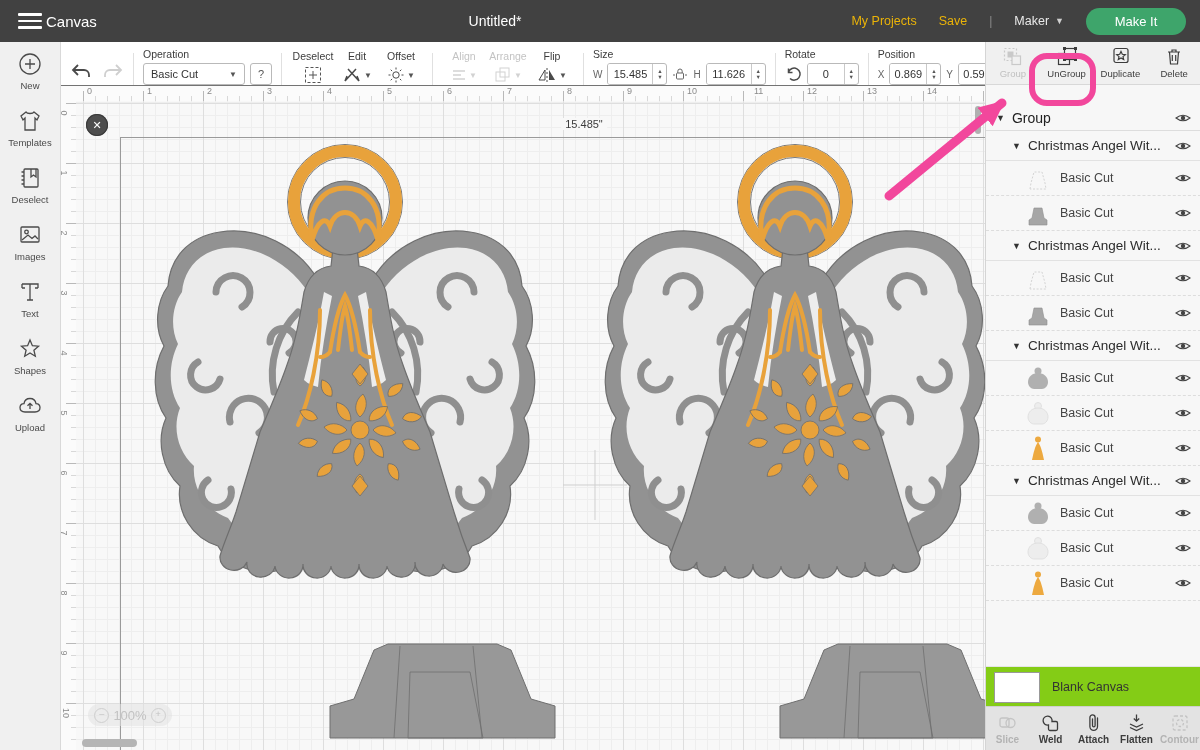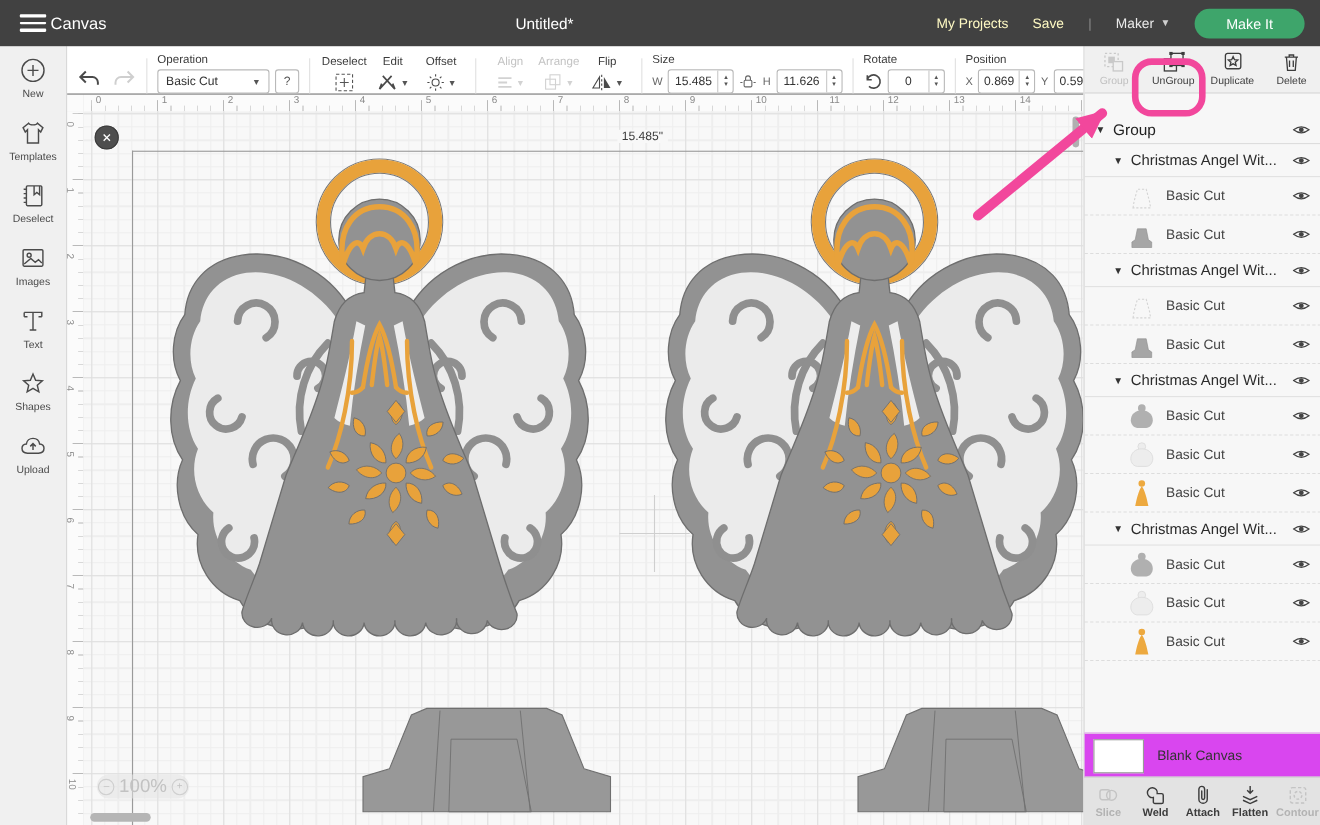--- a/index.html
+++ b/index.html
@@ -4,21 +4,21 @@
 <style>
   html,body{margin:0;padding:0;background:#ddd;font-family:"Liberation Sans",sans-serif;}
   #app{position:relative;width:1200px;height:750px;background:#f7f7f7;overflow:hidden;}
   
   .topbar{position:absolute;left:0;top:0;width:1200px;height:42px;background:#414141;display:flex;align-items:center;z-index:20;}
   .hamburger{width:24px;height:16px;margin-left:18px;display:flex;flex-direction:column;justify-content:space-between;cursor:pointer;}
   .hamburger i{display:block;height:2.6px;background:#fff;border-radius:1px;}
   .app-title{color:#fff;font-size:15px;margin-left:4px;}
   .doc-title{position:absolute;left:430px;width:130px;text-align:center;color:#fff;font-size:14px;}
   .topbar-right{margin-left:auto;display:flex;align-items:center;gap:22px;margin-right:14px;}
-  .topbar-link{color:#fef9c3;font-size:12.5px;cursor:pointer;}
+  .topbar-link{color:#eab308;font-size:12.5px;cursor:pointer;}
   .topbar-sep{color:#8a8a8a;font-size:12px;}
   .machine{display:flex;align-items:center;gap:6px;color:#e9e9e9;font-size:12.5px;cursor:pointer;}
   .machine .car{font-size:9px;color:#cfcfcf;}
   .makeit{background:#3EA56B;color:#fff;font-size:13px;border:none;border-radius:14px;height:27px;width:100px;cursor:pointer;}
   
   .sidebar{position:absolute;left:0;top:42px;width:60px;height:708px;background:#f0f0f0;border-right:1px solid #d9d9d9;z-index:10;}
   .side-item{height:57px;display:flex;flex-direction:column;align-items:center;justify-content:center;gap:3px;cursor:pointer;}
   .side-item svg{stroke:#4a4a4a;fill:none;stroke-width:1.3;}
   .side-item .slabel{font-size:9.5px;color:#4a4a4a;}
   
@@ -56,21 +56,21 @@
   .grid{position:absolute;left:16px;top:16px;width:909px;height:649px;background-color:#f8f8f8;
     background-image:repeating-linear-gradient(to right,#dedede 0 1px,transparent 1px 60px),repeating-linear-gradient(to bottom,#dedede 0 1px,transparent 1px 60px),repeating-linear-gradient(to right,#eeeeee 0 1px,transparent 1px 12px),repeating-linear-gradient(to bottom,#eeeeee 0 1px,transparent 1px 12px);
     background-position:7px 2px;}
   .sel-top{position:absolute;left:60px;top:52px;width:865px;height:1px;background:#9a9a9a;}
   .sel-left{position:absolute;left:60px;top:52px;width:1px;height:613px;background:#9a9a9a;}
   .sel-label{position:absolute;left:524px;top:33px;transform:translateX(-50%);font-size:11px;color:#3c3c3c;background:#f8f8f8;padding:0 4px;}
   .xbtn{position:absolute;left:26px;top:29px;width:22px;height:22px;border-radius:50%;background:#4e4e4e;color:#fff;display:flex;align-items:center;justify-content:center;font-size:11px;cursor:pointer;box-shadow:inset 0 0 0 1px #3a3a3a;}
   .design{position:absolute;left:16px;top:16px;}
   .zoompill{position:absolute;left:28px;top:619px;width:84px;height:22px;border-radius:12px;background:rgba(226,226,226,.55);display:flex;align-items:center;justify-content:center;gap:4px;color:#c2c2c2;}
   .zoompill .zbtn{width:13px;height:13px;border:1px solid #cfcfcf;border-radius:50%;font-size:9px;line-height:11px;text-align:center;cursor:pointer;}
-  .zoompill .zlevel{font-size:17px;}
+  .zoompill .zlevel{font-size:13px;}
   .hscroll{position:absolute;left:22px;top:654px;width:55px;height:8px;border-radius:4px;background:#b5b5b5;cursor:pointer;}
   .vscroll{position:absolute;left:915px;top:21px;width:6px;height:28px;border-radius:3px;background:#b0b0b0;cursor:pointer;}
   
   .rpanel{position:absolute;left:985px;top:42px;width:215px;height:708px;background:#f7f7f7;border-left:1px solid #d5d5d5;z-index:11;}
   .rtabs{display:flex;height:20px;border-bottom:1px solid #ddd;}
   .rtab{flex:1;text-align:center;font-size:12.5px;color:#666;line-height:19px;cursor:pointer;}
   .rtab.active{color:#2f2f2f;border-bottom:2px solid #555;}
   .ractions{height:42px;background:#f0f0f0;border-bottom:1px solid #d8d8d8;display:flex;}
   .ract{flex:1;display:flex;flex-direction:column;align-items:center;justify-content:center;gap:2px;cursor:pointer;}
   .ract .rlab{font-size:9.5px;color:#3c3c3c;}
@@ -81,21 +81,21 @@
   .lrow{display:flex;align-items:center;border-bottom:1px dashed #ddd;padding:0 10px;cursor:pointer;box-sizing:border-box;width:215px;}
   .lrow .caret{font-size:9px;color:#333;margin-right:7px;}
   .lrow .eye{margin-left:auto;display:flex;align-items:center;}
   .lrow.group{height:26px;border-bottom:1px solid #ddd;}
   .lrow.group .txt{font-size:14px;color:#222;}
   .lrow.subgroup{height:30px;padding-left:26px;border-bottom:1px solid #e2e2e2;}
   .lrow.subgroup .txt{font-size:13.5px;color:#2b2b2b;}
   .lrow.layer{height:35px;padding-left:40px;}
   .lrow.layer .txt{font-size:12.5px;color:#444;margin-left:10px;}
   .thumb{width:24px;height:28px;display:flex;align-items:center;justify-content:center;}
-  .blankrow{position:absolute;left:0;top:624px;width:215px;height:40px;display:flex;align-items:center;border-top:1px solid #e5e5e5;background:#d946ef;}
+  .blankrow{position:absolute;left:0;top:624px;width:215px;height:40px;display:flex;align-items:center;border-top:1px solid #e5e5e5;background:#84cc16;}
   .blankthumb{width:44px;height:29px;background:#fff;border:1px solid #999;margin-left:8px;}
   .blanklabel{font-size:12.5px;color:#333;margin-left:12px;}
   .rbottom{position:absolute;left:0;top:664px;width:215px;height:44px;background:#e3e3e3;border-top:1px solid #cfcfcf;display:flex;}
   .rbot{flex:1;display:flex;flex-direction:column;align-items:center;justify-content:center;gap:2px;cursor:pointer;}
   .rbot .rlab{font-size:10px;color:#3c3c3c;font-weight:bold;}
   .rbot svg{stroke:#3c3c3c;fill:none;stroke-width:1.3;}
   .rbot.dis .rlab{color:#b3b3b3;}
   .rbot.dis svg{stroke:#c4c4c4;}
   
   .annot-svg{position:absolute;left:0;top:0;width:1200px;height:750px;pointer-events:none;z-index:50;}

